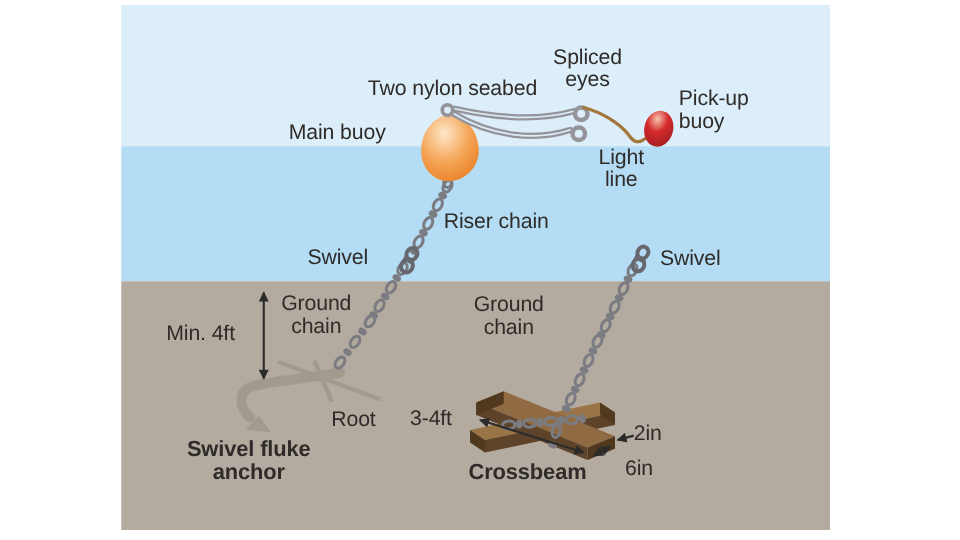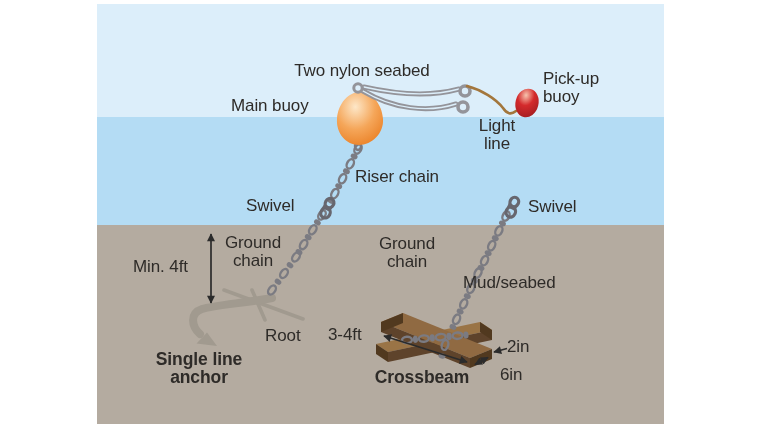--- a/index.html
+++ b/index.html
@@ -163,35 +163,36 @@
 
     <path d="M467,86 C482,90 496,99 503,108 C507,114 511,115 516,111" class="s-lightline" stroke-width="2.6"></path>
     <ellipse cx="527" cy="103" rx="11.5" ry="14.5" transform="rotate(14 527 103)" fill="url(#gPick)"></ellipse>
 
     <line x1="211" y1="234" x2="211" y2="303" class="s-dim" marker-start="url(#arr)" marker-end="url(#arr)"></line>
     <line x1="384" y1="336" x2="467" y2="362" class="s-dim" marker-start="url(#arr)" marker-end="url(#arr)"></line>
     <line x1="507" y1="348.5" x2="494" y2="352" class="s-dim" marker-end="url(#arr)"></line>
     <line x1="475" y1="364.5" x2="488" y2="357.5" class="s-dim" marker-start="url(#arr)" marker-end="url(#arr)"></line>
   </svg>
 
+  <div class="lbl c" style="left:425px;top:37px;width:90px">Spliced
+eyes</div>
   <div class="lbl c" style="left:277px;top:62px;width:170px">Two nylon seabed</div>
   <div class="lbl r" style="left:231px;top:97px;width:100px">Main buoy</div>
   <div class="lbl c" style="left:457px;top:117px;width:80px">Light
 line</div>
   <div class="lbl" style="left:543px;top:70px;width:80px">Pick-up
 buoy</div>
   <div class="lbl" style="left:355px;top:168px;width:100px">Riser chain</div>
   <div class="lbl r" style="left:246px;top:197px;width:70px">Swivel</div>
   <div class="lbl" style="left:528px;top:198px;width:70px">Swivel</div>
   <div class="lbl c" style="left:208px;top:234px;width:90px">Ground
 chain</div>
   <div class="lbl c" style="left:362px;top:235px;width:90px">Ground
 chain</div>
-  <div class="lbl" style="left:463px;top:274px;width:110px">Mud/seabed</div>
   <div class="lbl r" style="left:133px;top:258px;width:70px">Min. 4ft</div>
   <div class="lbl" style="left:265px;top:327px;width:60px">Root</div>
-  <div class="lbl c b" style="left:134px;top:350px;width:130px">Single line
+  <div class="lbl c b" style="left:134px;top:350px;width:130px">Swivel fluke
 anchor</div>
   <div class="lbl r" style="left:328px;top:326px;width:50px">3-4ft</div>
   <div class="lbl" style="left:507px;top:338px;width:40px">2in</div>
   <div class="lbl" style="left:500px;top:366px;width:40px">6in</div>
   <div class="lbl c b" style="left:357px;top:368px;width:130px">Crossbeam</div>
 </div>
 
 </body></html>

